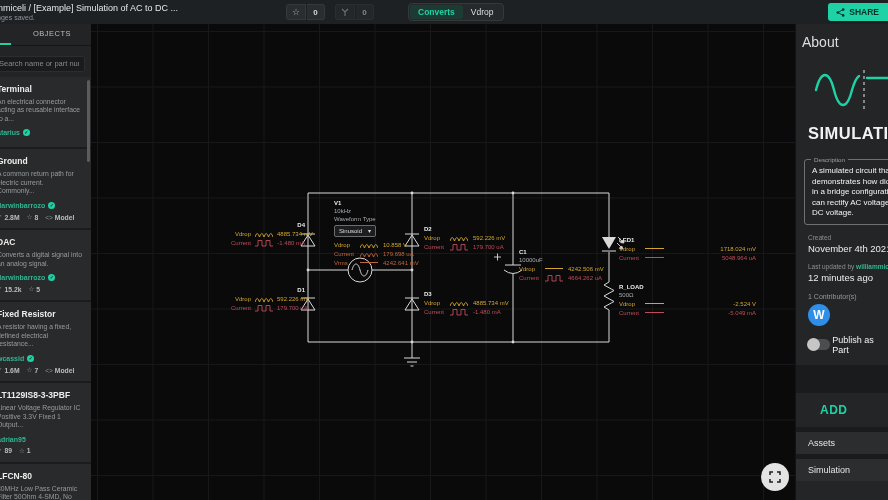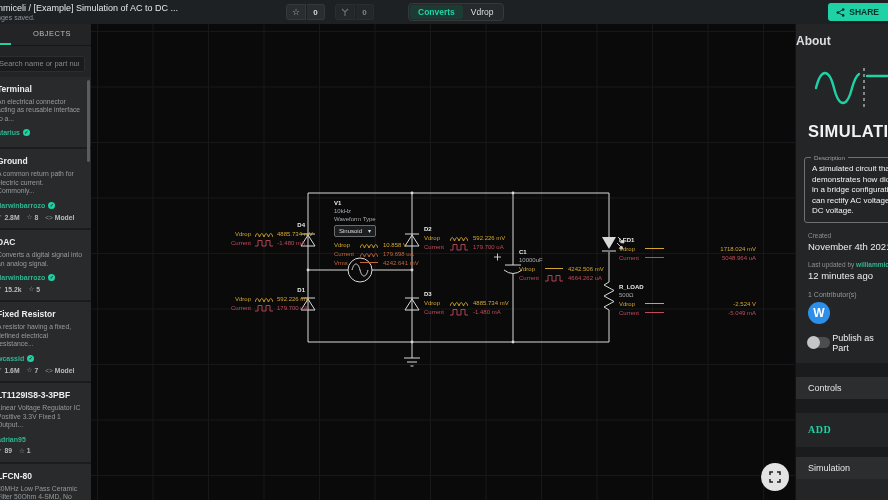--- a/index.html
+++ b/index.html
@@ -60,42 +60,42 @@
   .wide .ann-val { margin-left:auto; }
   .row-y { color:var(--ann-y); }
   .row-r { color:var(--ann-r); }
   .row-o { color:var(--ann-o); }
   .ann-dd { display:inline-flex; align-items:center; gap:6px; border:1px solid #6a6d70; background:#1d1e1f; color:#dcdfe1; border-radius:2px; padding:1px 4px; font-size:6px; margin:2px 0 3px 0; }
   .alignR { text-align:right; }
   #locatebtn { position:absolute; left:670px; top:439px; width:28px; height:28px; border-radius:50%; background:#e3e3e3; border:none; display:flex; align-items:center; justify-content:center; }
 
   
   #rightpanel { position:absolute; left:795px; top:24px; width:93px; height:476px; background:#242526; overflow:hidden; z-index:20; border-left:1px solid #121314; }
-  .rp-about { font-size:12px; font-weight:bold; color:#dcdfe2; padding:10px 0 0 0; }
+  .rp-about { font-size:14px; font-weight:normal; color:#dcdfe2; padding:10px 0 0 6px; }
   #acdc-graphic { display:block; margin:14px 0 0 18px; }
   .rp-title { font-size:16.5px; font-weight:bold; color:#f2f2f2; white-space:nowrap; margin:8px 0 0 12px; letter-spacing:.5px; }
   .fieldset { position:relative; margin:16px 0 0 8px; width:115px; border:1px solid #6e7073; border-radius:3px; padding:6px 7px 5px 7px; }
   .fieldset .legend { position:absolute; top:-4px; left:6px; background:#242526; color:#9ea2a5; font-size:6.2px; padding:0 3px; }
   .fieldset .desc { font-size:8px; color:#f4f4f4; line-height:10.5px; }
   .rp-minilabel { font-size:6.5px; color:#8d9194; margin:9px 0 0 12px; }
   .rp-value { font-size:9.5px; color:#ededed; margin:2px 0 0 12px; white-space:nowrap; }
   .rp-updated { font-size:6.5px; color:#8d9194; margin:9px 0 0 12px; white-space:nowrap; }
   .rp-updated .uname2 { color:var(--accent2); font-weight:bold; }
   .rp-contrib { font-size:7px; color:#95999c; margin:10px 0 0 12px; }
   .avatar { width:22px; height:22px; border-radius:50%; background:var(--avatar); color:#fff; font-size:12px; font-weight:bold; display:flex; align-items:center; justify-content:center; margin:4px 0 0 12px; }
   .publishrow { display:flex; align-items:center; gap:2px; margin:9px 0 0 12px; }
   .toggle { width:24px; height:11px; border-radius:6px; background:#4b4e51; position:relative; }
   .toggle .knob { position:absolute; left:-1px; top:-1px; width:13px; height:13px; border-radius:50%; background:#c6c6c6; }
   .publishlabel { font-size:9px; color:#f2f2f2; }
   .rp-gap { height:14px; background:#1a1b1c; margin-top:10px; }
   .rp-gap2 { height:14px; background:#1a1b1c; }
   .rp-gap3 { height:5px; background:#1a1b1c; }
   .sectionbar { height:22px; background:#2c2d2e; display:flex; align-items:center; padding-left:12px; font-size:9px; color:#e3e6e8; }
   .propbody { height:34px; background:#242526; display:flex; align-items:center; }
-  .addbtn { font-size:10px; font-weight:bold; color:var(--accent); letter-spacing:.5px; margin-left:12px; background:none; border:none; font-family:Liberation Serif, serif; }
+  .addbtn { font-size:12px; font-weight:bold; color:var(--accent); letter-spacing:.5px; margin-left:24px; background:none; border:none; font-family:Liberation Sans, sans-serif; }
 </style>
 </head>
 <body>
 
 <div id="app">
 
   <div id="topbar">
     <div class="crumbwrap">
       <div class="crumb">williammiceli / [Example] Simulation of AC to DC ...</div>
       <div class="savestatus">All changes saved.</div>
@@ -535,23 +535,23 @@
     <div class="avatar">W</div>
 
     <div class="publishrow">
       <div class="toggle">
           <div class="knob"></div>
         </div>
       <div class="publishlabel">Publish as Part</div>
     </div>
 
     <div class="rp-gap"></div>
-    <div class="sectionbar">Controls</div>
     <div class="rp-gap2"></div>
     <div class="propbody">
       <button class="addbtn">ADD</button>
     </div>
     <div class="rp-gap3"></div>
+    <div class="sectionbar">Assets</div>
     <div class="rp-gap3"></div>
     <div class="sectionbar">Simulation</div>
   </div>
 
 </div>
 
 </body></html>

